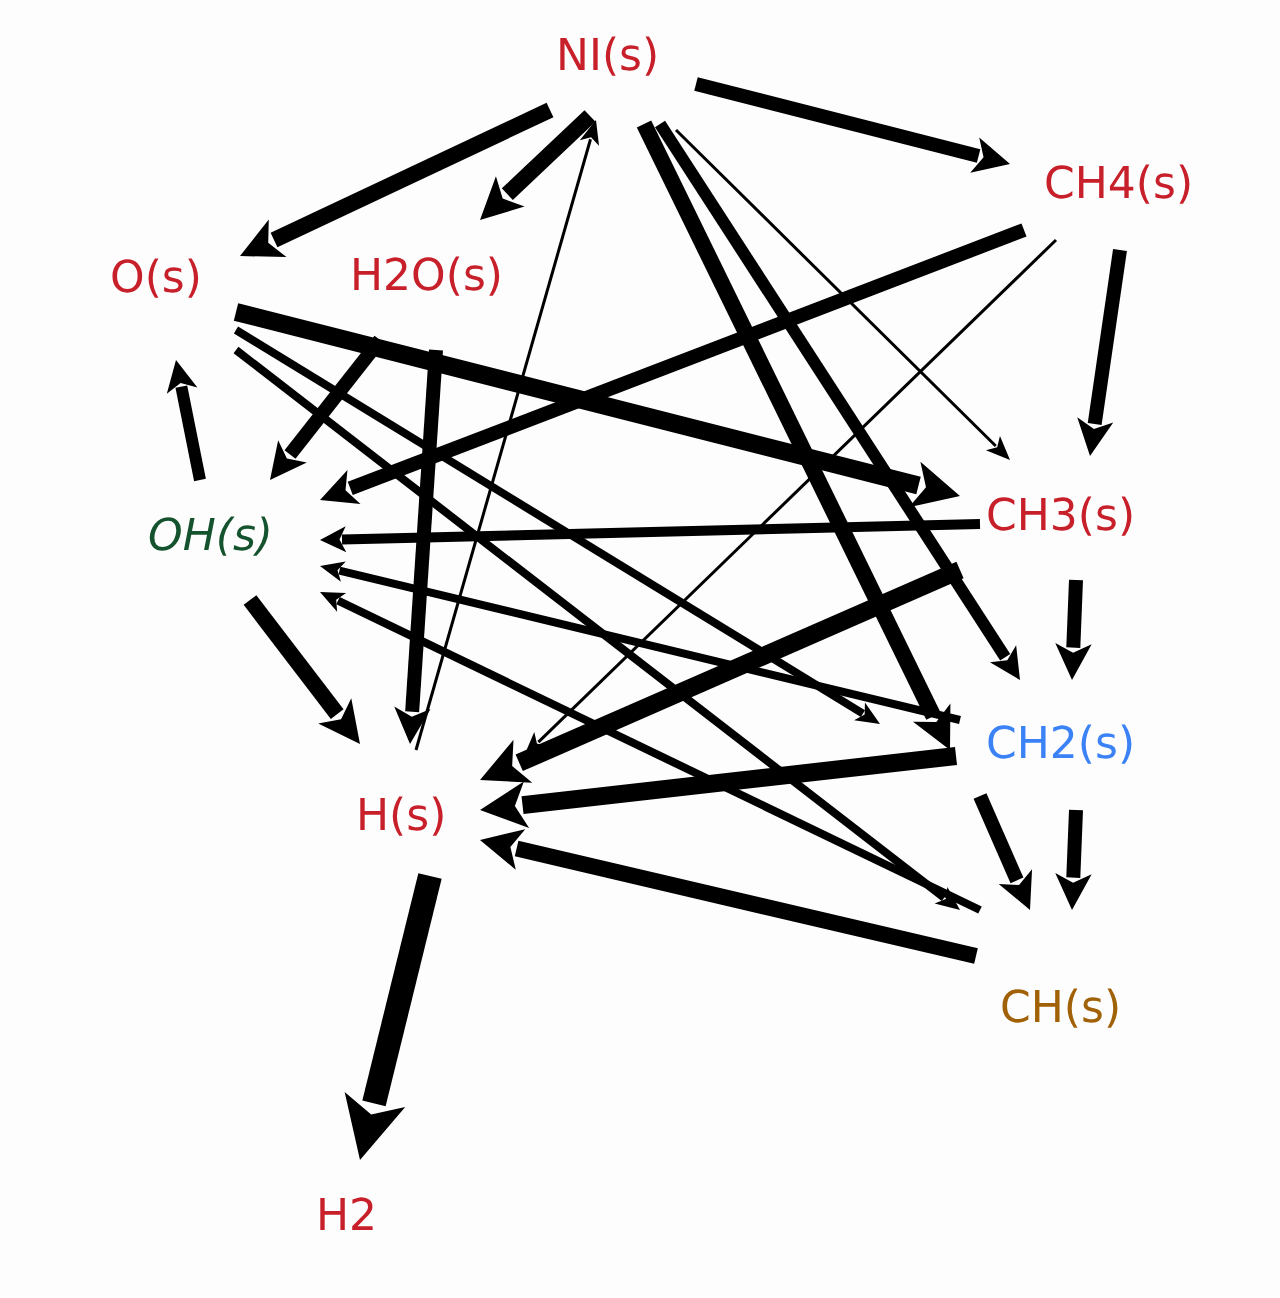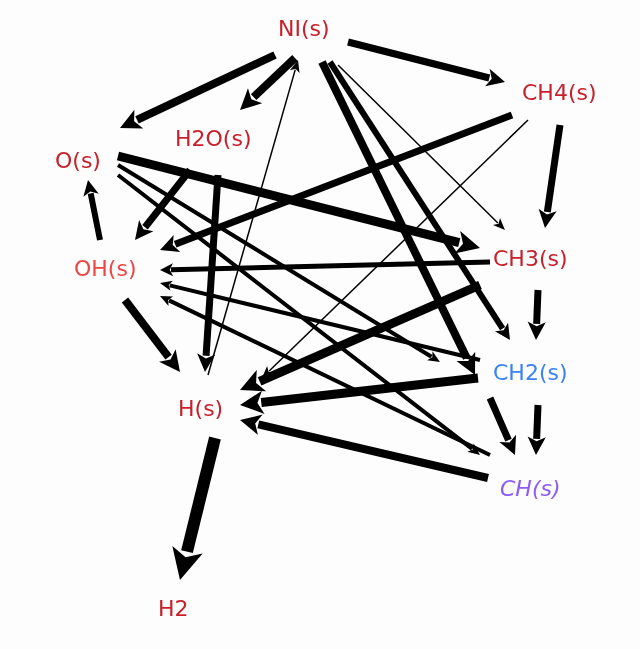--- a/index.html
+++ b/index.html
@@ -64,22 +64,22 @@
       <line x1="538" y1="405" x2="536.6474822212517" y2="438.81294446870703" stroke="#000000" stroke-width="7"></line>
       <polygon points="536,455 527.6346895735812,436.4508334022887 536.5455637234621,441.3609069134476 545.8201470223178,437.1782517002382" fill="#000000"></polygon>
       <line x1="490" y1="398" x2="508.49308377962194" y2="440.164231017538" stroke="#000000" stroke-width="7"></line>
       <polygon points="515,455 499.35608808942686,441.9877742052242 509.5173205920888,442.4994909499626 516.0234334894767,434.677534994676" fill="#000000"></polygon>
       <line x1="215" y1="438" x2="186.9880443977639" y2="551.648505586215" stroke="#000000" stroke-width="12"></line>
       <polygon points="180,580 172.31998877928726,545.9732836193422 185.60000818176968,557.2799668053915 202.6133663720986,553.4399611950352" fill="#000000"></polygon>
     </svg>
   <div id="nodes">
       <div class="node" style="left: 278px; top: 18px; color: rgb(200, 32, 42);">NI(s)</div>
       <div class="node" style="left: 522px; top: 82px; color: rgb(200, 32, 42);">CH4(s)</div>
-      <div class="node" style="left: 55px; top: 150px; color: rgb(200, 32, 42);">O(s)</div>
+      <div class="node" style="left: 55px; top: 129px; color: rgb(200, 32, 42);">O(s)</div>
       <div class="node" style="left: 175px; top: 128px; color: rgb(200, 32, 42);">H2O(s)</div>
-      <div class="node" style="left: 74px; top: 258px; color: #ef4444;">OH(s)</div>
+      <div class="node" style="left: 74px; top: 258px; color: #14532d; font-style: italic;">OH(s)</div>
       <div class="node" style="left: 493px; top: 248px; color: rgb(200, 32, 42);">CH3(s)</div>
       <div class="node" style="left: 493px; top: 362px; color: #3b82f6;">CH2(s)</div>
       <div class="node" style="left: 178px; top: 398px; color: rgb(200, 32, 42);">H(s)</div>
-      <div class="node" style="left: 500px; top: 478px; color: #8b5cf6; font-style: italic;">CH(s)</div>
+      <div class="node" style="left: 500px; top: 494px; color: #a16207;">CH(s)</div>
       <div class="node" style="left: 158px; top: 598px; color: rgb(200, 32, 42); text-align: center;">H2</div>
     </div>
 </div>
 
 </body></html>

